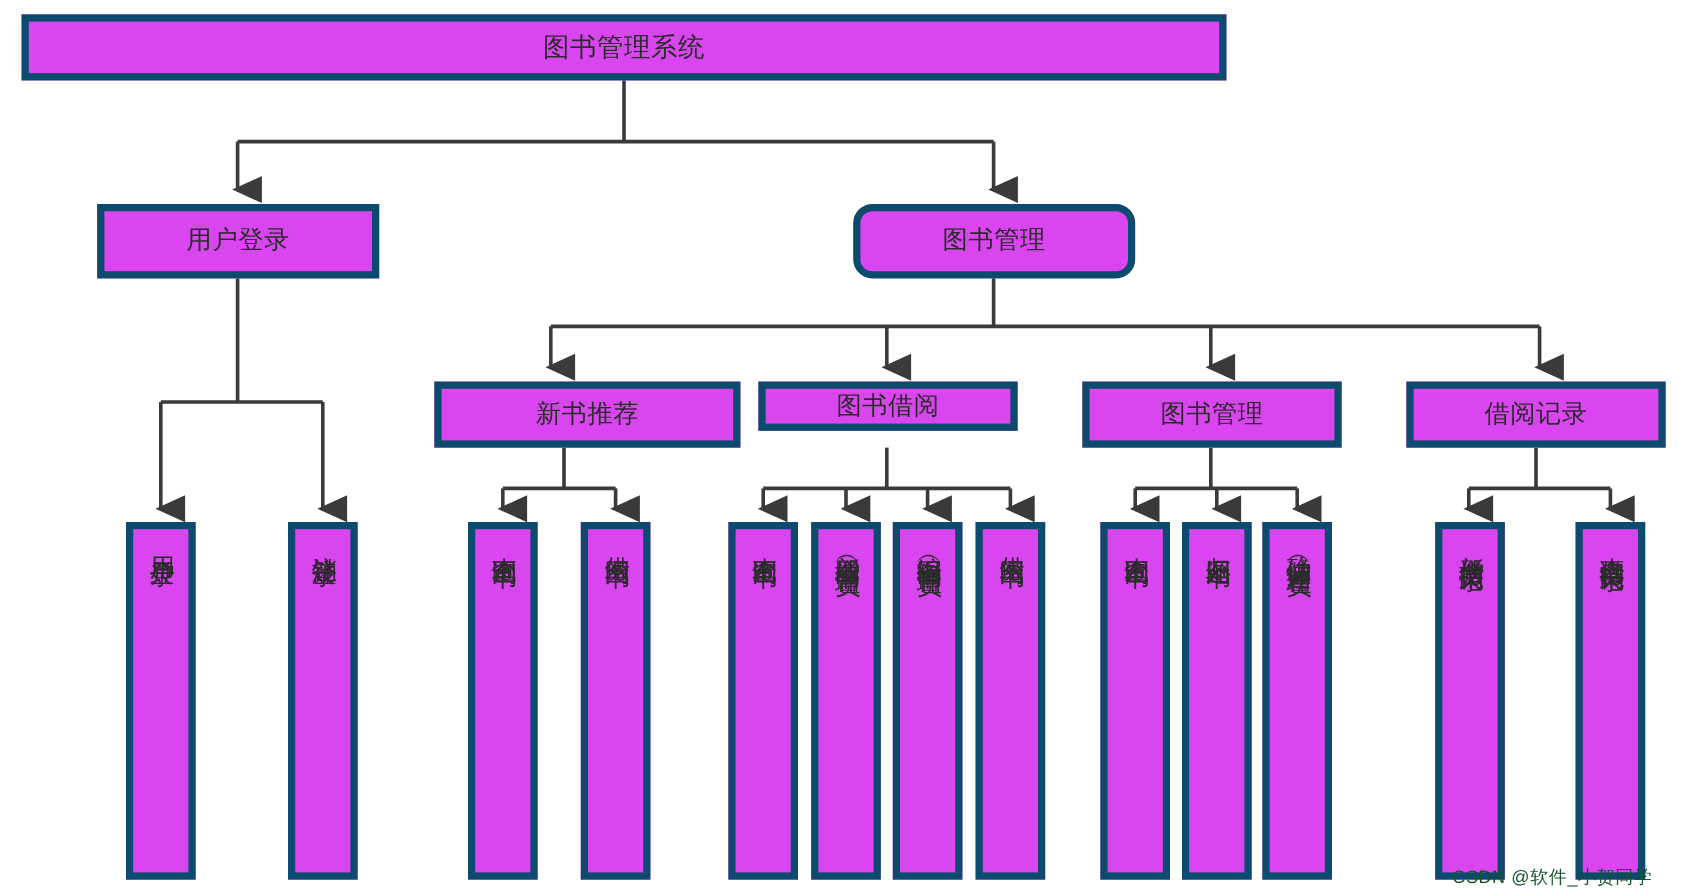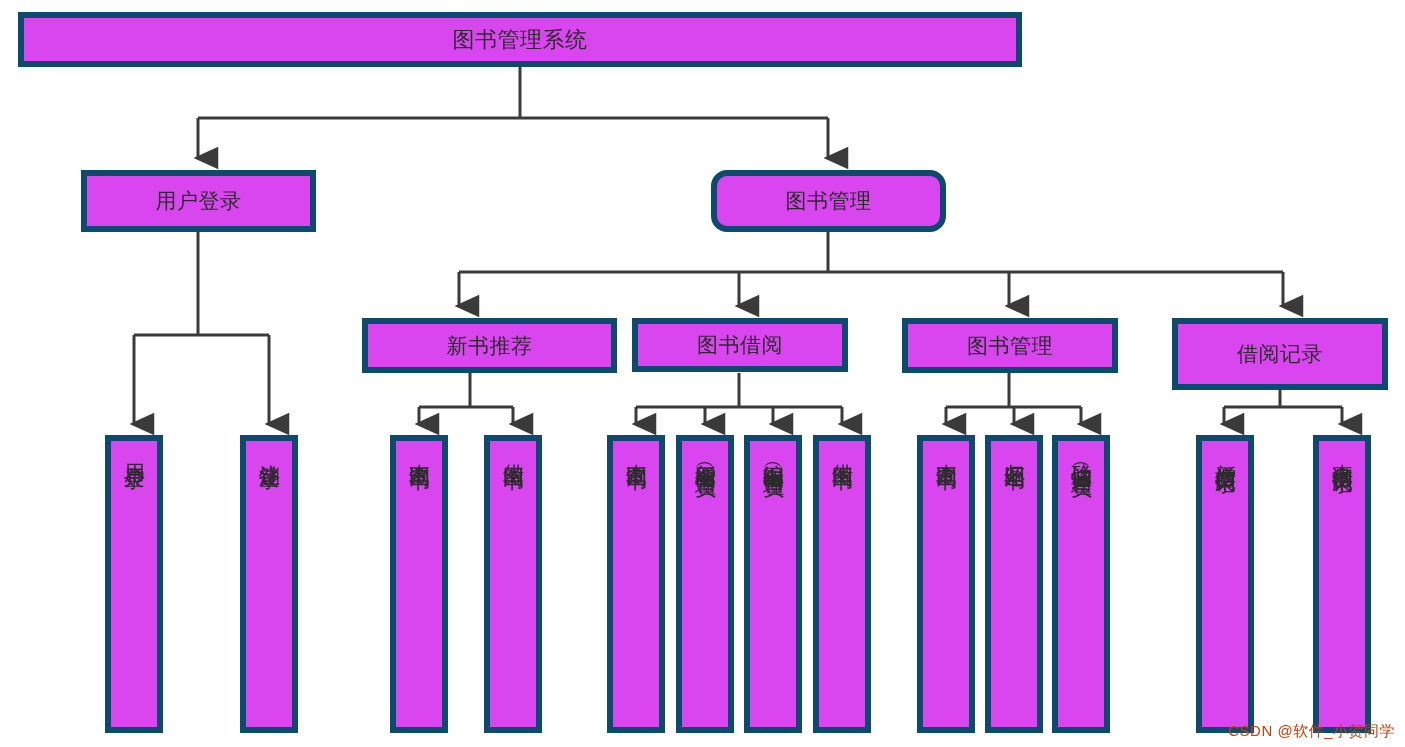--- a/index.html
+++ b/index.html
@@ -60,24 +60,24 @@
     writing-mode: vertical-rl;
     text-orientation: upright;
     font-size: 21px;
     line-height: 1.18;
     letter-spacing: 2px;
     max-height: 100%;
     white-space: normal;
   }
   #watermark {
     position: absolute;
-    right: 10px;
+    right: 28px;
     bottom: 6px;
     font-size: 15px;
-    color: #c2410c;
+    color: #14532d;
     letter-spacing: 0.5px;
     z-index: 3;
     white-space: nowrap;
   }
 </style>
 </head>
 <body>
 
 <div id="diagram">
 
@@ -138,27 +138,27 @@
   <div class="node h" style="left:81px; top:170px; width:235px; height:62px;">
     <span class="label">用户登录</span>
   </div>
   <div class="node h" style="left:711px; top:170px; width:235px; height:62px;border-radius:16px;">
     <span class="label">图书管理</span>
   </div>
 
   <div class="node h" style="left:362px; top:318px; width:255px; height:55px;">
     <span class="label">新书推荐</span>
   </div>
-  <div class="node h" style="left:632px; top:318px; width:216px; height:54px;">
+  <div class="node h" style="left:632px; top:318px; width:216px; height:41px;">
     <span class="label">图书借阅</span>
   </div>
   <div class="node h" style="left:902px; top:318px; width:216px; height:55px;">
     <span class="label">图书管理</span>
   </div>
-  <div class="node h" style="left:1172px; top:318px; width:216px; height:72px;">
+  <div class="node h" style="left:1172px; top:318px; width:216px; height:55px;">
     <span class="label">借阅记录</span>
   </div>
 
   <div class="node v" style="left:105px; top:435px; width:58px; height:298px;">
     <span class="label">用户登录</span>
   </div>
   <div class="node v" style="left:240px; top:435px; width:58px; height:298px;">
     <span class="label">注销登录</span>
   </div>
 

